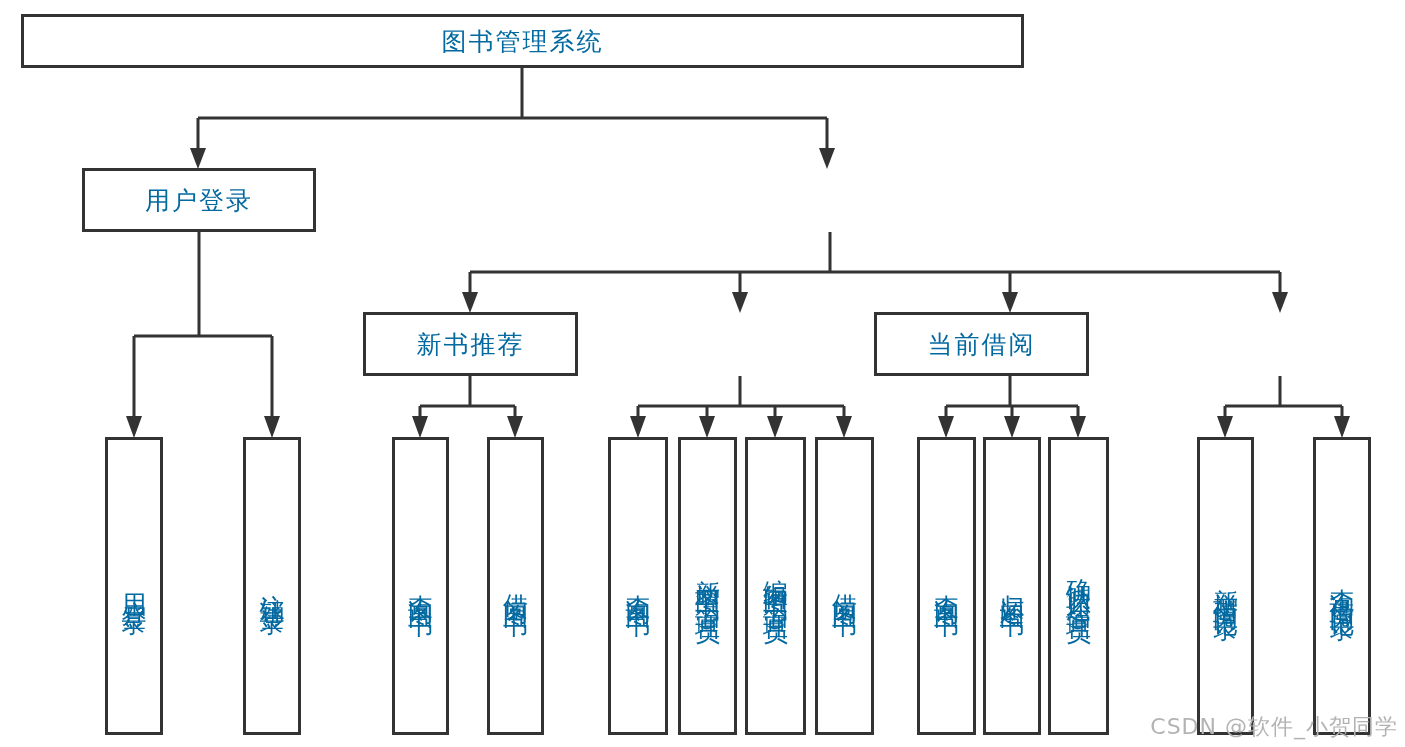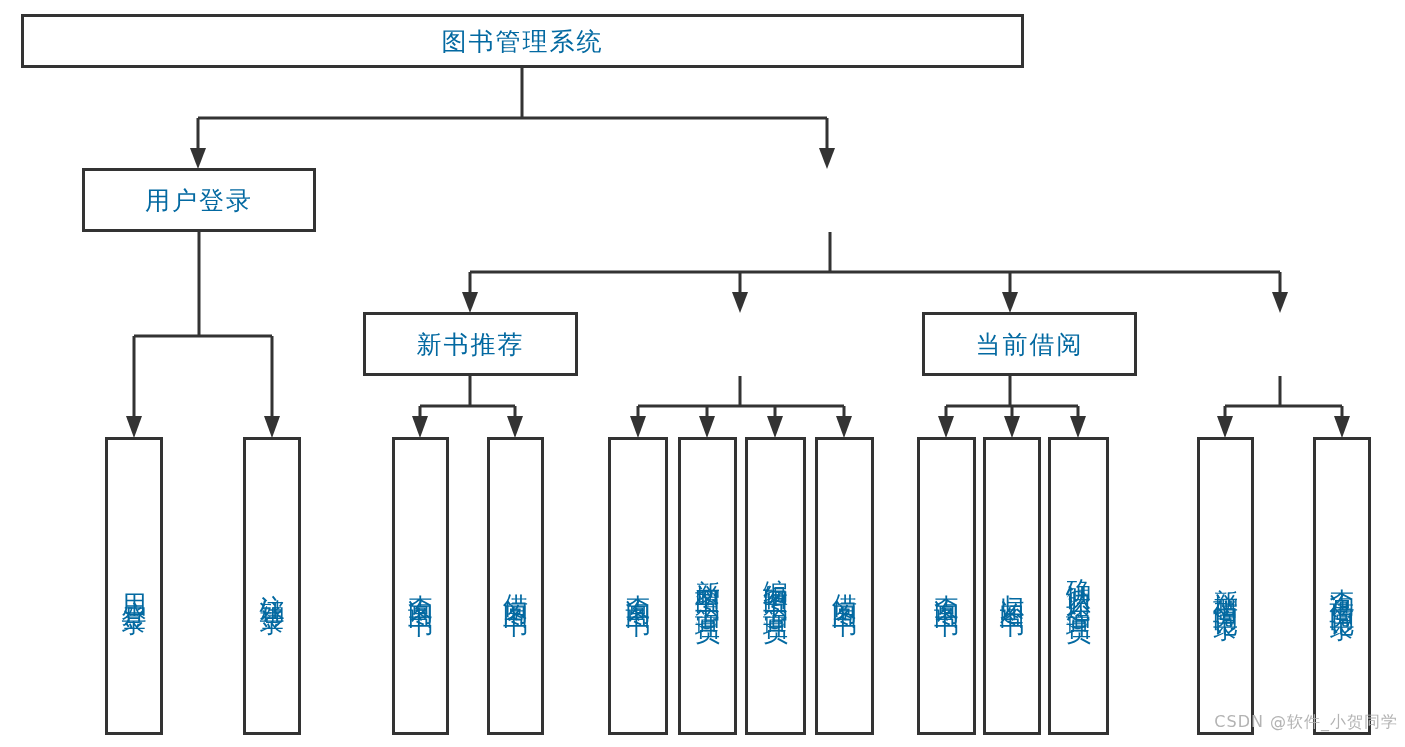--- a/index.html
+++ b/index.html
@@ -66,21 +66,21 @@
     writing-mode: vertical-rl;
     text-orientation: mixed;
     font-size: 25px;
     letter-spacing: 6px;
     line-height: 1;
   }
   .watermark {
     position: absolute;
     right: 7px;
     top: 712px;
-    font-size: 16px;
+    font-size: 22px;
     color: #b3b3b3;
     letter-spacing: 1px;
     white-space: nowrap;
     z-index: 5;
   }
 </style>
 </head>
 <body>
 
 <div class="canvas">
@@ -139,21 +139,21 @@
     <span>图书管理系统</span>
   </div>
 
   <div class="box hbox" style="left:82px;width:234px;">
     <span>用户登录</span>
   </div>
 
   <div class="box hbox lvl3" style="left:363px;width:215px;">
     <span>新书推荐</span>
   </div>
-  <div class="box hbox lvl3" style="left:922px;width:215px;">
+  <div class="box hbox lvl3" style="left:874px;width:215px;">
     <span>当前借阅</span>
   </div>
 
   <div class="box vbox" style="left:105px;width:58px;">
     <span>用户登录</span>
   </div>
   <div class="box vbox" style="left:243px;width:58px;">
     <span>注销登录</span>
   </div>
 

